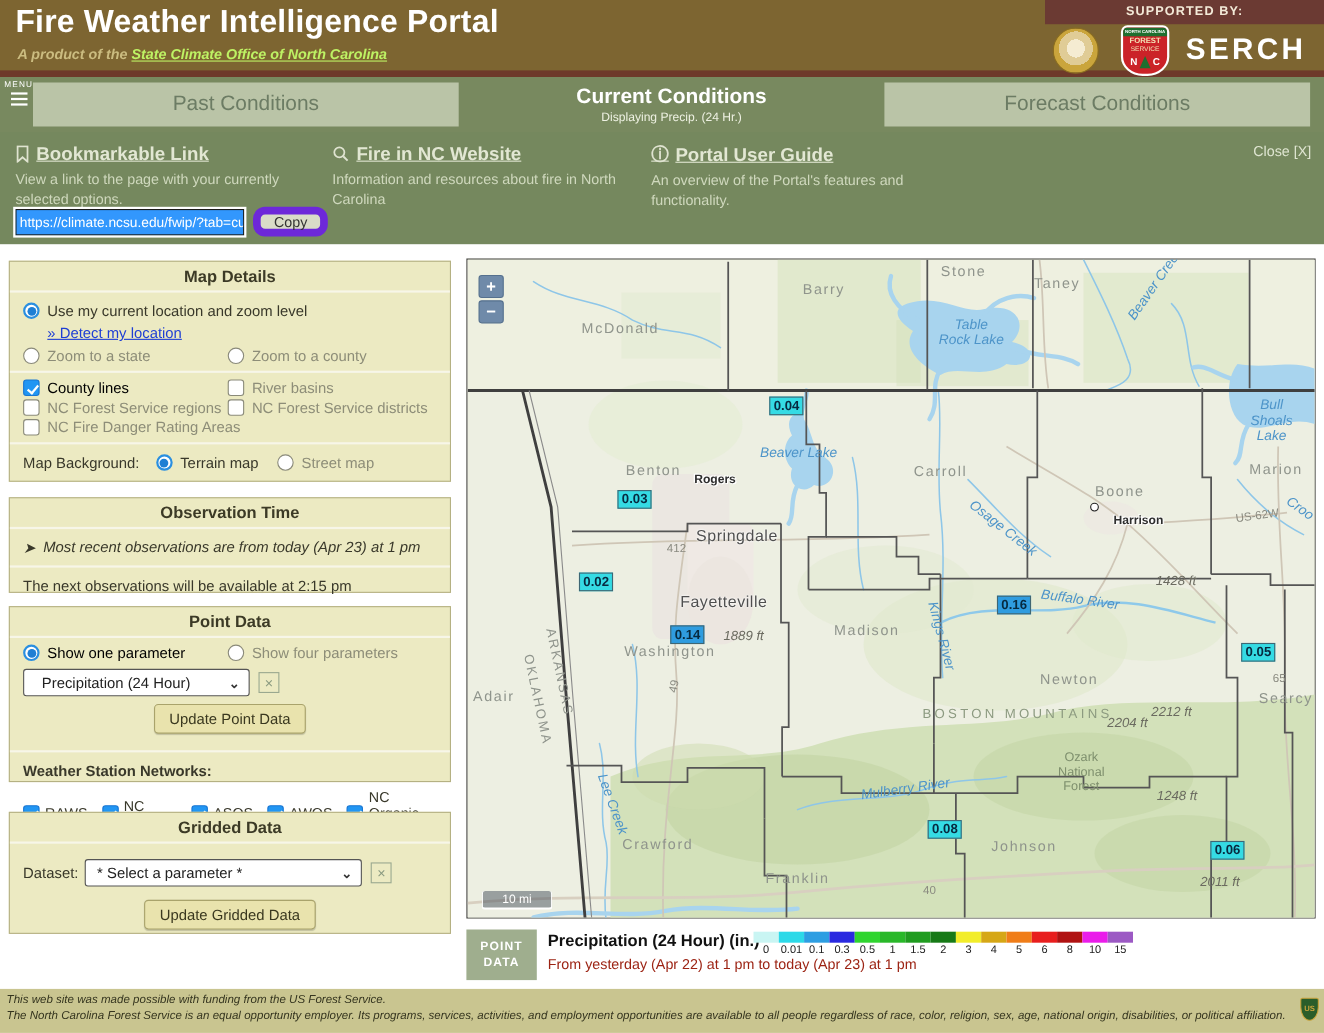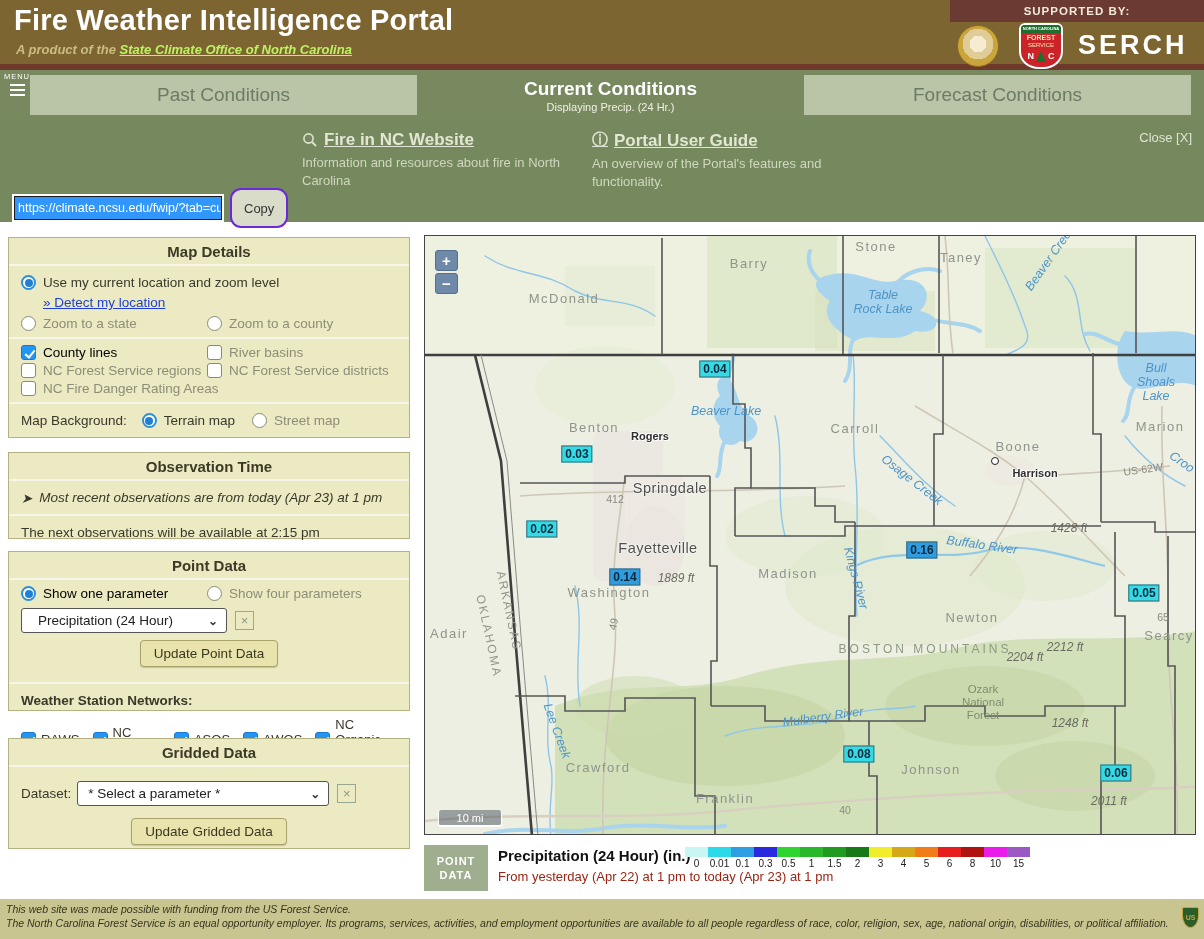--- a/index.html
+++ b/index.html
@@ -39,21 +39,21 @@
   
   .infobar{position:absolute;left:0;top:120px;width:1204px;height:102px;background:#75885e;}
   .icol{position:absolute;top:10px;}
   .icol h3{margin:0 0 4px;font-size:17px;font-weight:bold;color:#e2e7d3;text-decoration:underline;display:flex;align-items:center;gap:6px;}
   .icol p{margin:0;font-size:13px;line-height:1.35;color:#cfd8bd;}
   .infoicon{display:inline-flex;flex:none;}
   .iglyph{font-size:16px;color:#dfe3d0;font-style:normal;}
   .urlrow{position:absolute;left:14px;top:68px;display:flex;align-items:center;gap:8px;}
   .urlbox{width:208px;height:24px;background:#3297fd;border:1px solid #1a1a1a;outline:2px solid #fff;
           color:#fff;font-size:12.5px;display:flex;align-items:center;padding:0 3px;white-space:nowrap;overflow:hidden;}
-  .copybtn{height:40px;background:#d9dcc8;border:2px solid #6d28d9;border-radius:11px;padding:0 12px;
+  .copybtn{height:27px;background:#d9dcc8;border:7px solid #6d28d9;border-radius:11px;padding:0 12px;
            font-size:13px;color:#333;display:flex;align-items:center;cursor:pointer;}
   .closelink{position:absolute;right:12px;top:10px;font-size:13px;color:#dfe5d1;cursor:pointer;}
 
   
   .panel{position:absolute;left:8px;width:402px;background:#eceac2;border:1px solid #b5b183;}
   .panel-h{text-align:center;font-size:15px;font-weight:bold;color:#3c3a26;padding:5px 0 4px;}
   .sec{border-top:2px solid #f7f6e8;padding:6px 12px;}
   .row{display:flex;align-items:center;gap:7px;min-height:21px;font-size:13.5px;color:#39382a;}
   .row.gray, .gray{color:#8d8d78;}
   .two{display:flex;}
@@ -160,20 +160,31 @@
     <div class="tab active" style="left:417px;">
       <div class="t1">Current Conditions</div>
       <div class="t2">Displaying Precip. (24 Hr.)</div>
     </div>
     <div class="tab inactive" style="left:804px;">
         <span>Forecast Conditions</span>
       </div>
   </div>
 
   <div class="infobar">
+    <div class="icol" style="left:14px;width:280px;">
+      <h3>
+          <span class="infoicon">
+            <svg width="13" height="16" viewBox="0 0 13 16">
+              <path d="M2,1 h9 v14 l-4.5,-4 L2,15 Z" fill="none" stroke="#dfe3d0" stroke-width="1.6"></path>
+            </svg>
+          </span>
+          <span>Bookmarkable Link</span>
+        </h3>
+      <p>View a link to the page with your currently selected options.</p>
+    </div>
     <div class="icol" style="left:302px;width:272px;">
       <h3>
           <span class="infoicon">
             <svg width="16" height="16" viewBox="0 0 16 16">
               <circle cx="6.5" cy="6.5" r="4.6" fill="none" stroke="#dfe3d0" stroke-width="1.6"></circle>
               <line x1="10" y1="10" x2="14" y2="14" stroke="#dfe3d0" stroke-width="1.8"></line>
             </svg>
           </span>
           <span>Fire in NC Website</span>
         </h3>

